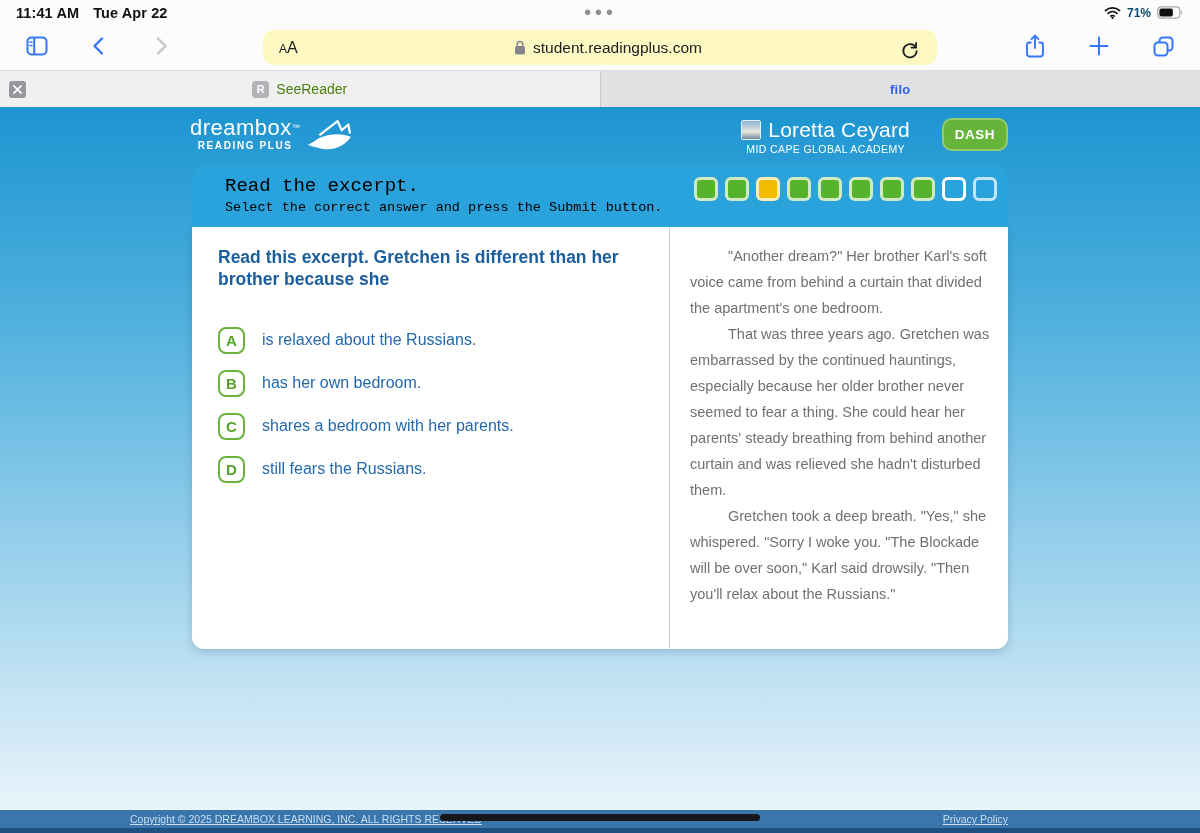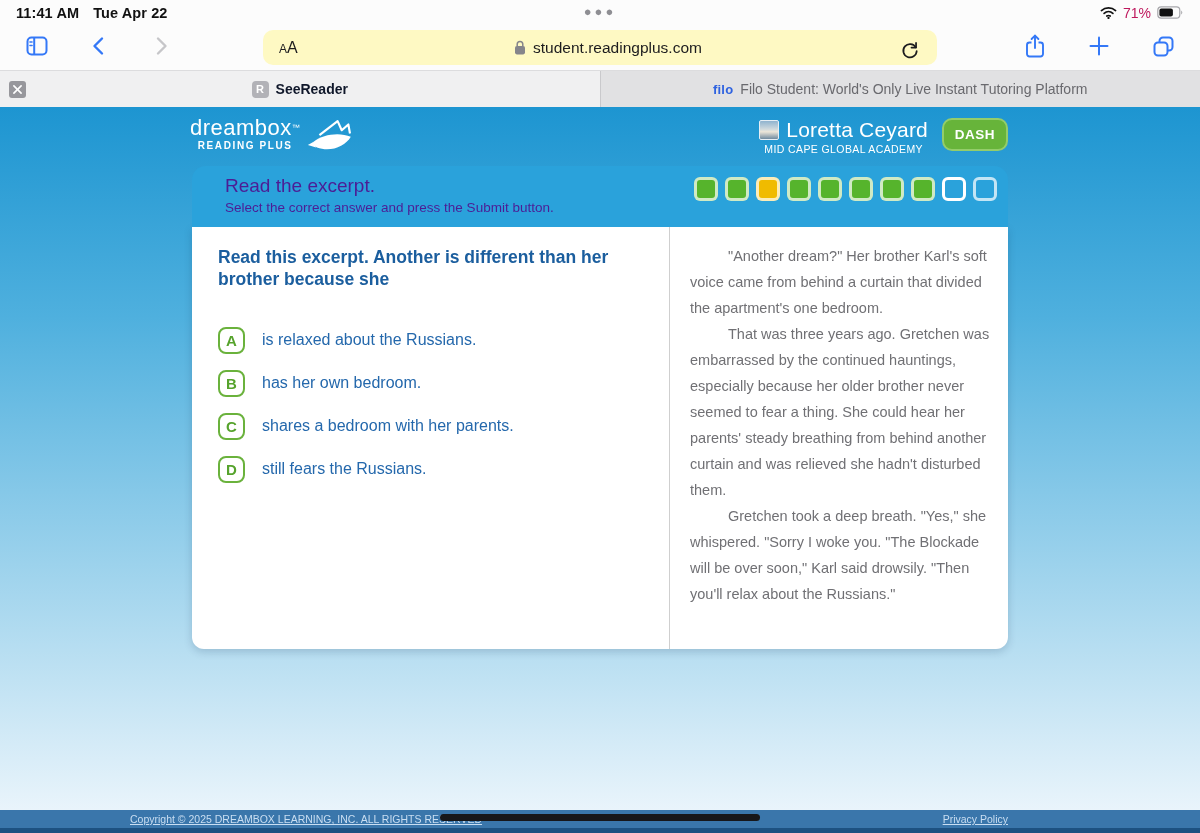--- a/index.html
+++ b/index.html
@@ -5,21 +5,21 @@
   * { margin:0; padding:0; box-sizing:border-box; }
   html,body { background:#000; }
   body { font-family:"Liberation Sans", sans-serif; }
   #screen { position:relative; width:1200px; height:833px; overflow:hidden; background:#fff; }
 
   
   .status-bar { position:absolute; top:0; left:0; width:1200px; height:25px; background:#fcfcfc;
     display:flex; align-items:center; justify-content:space-between; padding:0 16px; }
   .status-left { display:flex; gap:14px; font-size:14.5px; font-weight:700; color:#111; letter-spacing:.1px; }
   .status-dots { position:absolute; left:0; right:0; top:4px; text-align:center; color:#8e8e93; font-size:13px; letter-spacing:3px; }
-  .status-right { display:flex; align-items:center; gap:6px; font-size:14px; font-weight:400; color:#be185d; }
+  .status-right { display:flex; align-items:center; gap:6px; font-size:12px; font-weight:700; color:#0c4a6e; }
 
   
   .toolbar { position:absolute; top:25px; left:0; width:1200px; height:45px; background:#fcfcfc; }
   .nav-icons { position:absolute; left:22px; top:6px; display:flex; align-items:center; gap:32px; }
   .icon-btn { display:flex; align-items:center; justify-content:center; width:30px; height:30px; }
   .url-field { position:absolute; left:263px; top:5px; width:674px; height:35px; background:#fef9c3;
     border-radius:10px; display:flex; align-items:center; }
   .aa { position:absolute; left:16px; color:#1c1c1e; font-size:16px; }
   .aa .small-a { font-size:12px; }
   .url-center { flex:1; display:flex; align-items:center; justify-content:center; gap:7px;
@@ -29,48 +29,48 @@
 
   
   .tab-bar { position:absolute; top:70px; left:0; width:1200px; height:37px; display:flex; border-top:1px solid #dcdcde; }
   .tab { flex:1; display:flex; align-items:center; justify-content:center; gap:7px; position:relative; }
   .tab.active { background:#f0f0f1; }
   .tab.inactive { background:#e1e1e3; border-left:1px solid #c9c9cc; }
   .tab-close { position:absolute; left:9px; top:10px; width:17px; height:17px; background:#97979c;
     border-radius:3px; display:flex; align-items:center; justify-content:center; }
   .favicon-r { width:17px; height:17px; background:#b2b2b7; border-radius:4px; color:#fff;
     font-size:11px; font-weight:700; display:flex; align-items:center; justify-content:center; }
-  .tab-label { font-size:14px; color:#0f172a; font-weight:700; }
+  .tab-label { font-size:14px; color:#4d7c0f; font-weight:400; }
   .tab.inactive .tab-label { color:#69696e; font-weight:400; }
   .filo-logo { color:#2e62e0; font-weight:700; font-size:13px; letter-spacing:.2px; }
 
   
   .page { position:absolute; top:107px; left:0; width:1200px; height:703px;
     background:linear-gradient(180deg,#1d95d1 0%,#4fb0de 30%,#9cd2ec 65%,#e9f4fb 100%); }
 
   .site-header { position:absolute; top:0; left:0; width:100%; height:60px; }
   .brand { position:absolute; left:190px; top:10px; display:flex; align-items:flex-start; gap:6px; color:#fff; }
   .brand-text { text-align:center; }
   .brand-line1 { font-size:22px; font-weight:400; letter-spacing:.5px; line-height:22px; }
   .brand-tm { font-size:8px; vertical-align:top; }
   .brand-line2 { font-size:10px; font-weight:700; letter-spacing:1.6px; margin-top:1px; }
-  .user-block { position:absolute; right:192px; top:11px; display:flex; align-items:flex-start; gap:10px; }
+  .user-block { position:absolute; right:192px; top:11px; display:flex; align-items:flex-start; gap:28px; }
   .user-info { text-align:center; }
   .user-name-row { display:flex; align-items:center; gap:7px; }
   .avatar { width:20px; height:20px; border:1px solid #e6eef5; border-radius:2px;
     background:linear-gradient(180deg,#8fb3cf 0%,#cfd9dd 45%,#ece5d8 60%,#6f8aa0 100%); }
   .user-name { color:#fff; font-size:21px; font-weight:400; letter-spacing:.2px; }
   .school { color:#fff; font-size:10.5px; letter-spacing:.4px; margin-top:1px; }
   .dash-btn { margin-left:4px; width:66px; height:33px; background:#67b43a;
     border:2px solid #94cd6a; border-radius:10px; color:#fff; font-size:13.5px; font-weight:700;
     letter-spacing:.5px; display:flex; align-items:center; justify-content:center; cursor:pointer; }
 
   .card { position:absolute; left:192px; top:59px; width:816px; }
   .instruction-bar { position:relative; height:61px; background:#2aa2db; border-radius:14px 14px 0 0;
-    padding:9px 0 13px 33px; color:#4c1d95; }
+    padding:9px 0 13px 33px; color:#000000;font-family:Liberation Mono, monospace; }
   .instruction-title { font-size:19px; font-weight:400; }
   .instruction-sub { font-size:13.5px; margin-top:3px; }
   .progress { position:absolute; right:11px; top:11px; display:flex; gap:7px; }
   .square { width:24px; height:24px; border:3px solid rgba(255,255,255,.72); border-radius:6px; background:transparent; }
   .sq-complete { background:#56b42c; }
   .sq-partial  { background:#f0bb00; }
   .sq-current  { border-color:#ffffff; background:transparent; }
   .sq-upcoming { background:transparent; }
 
   .card-body { display:flex; background:#fff; height:422px; border-radius:0 0 12px 12px;
@@ -196,21 +196,20 @@
         <svg width="9" height="9" viewBox="0 0 10 10">
           <line x1="1" y1="1" x2="9" y2="9" stroke="#fff" stroke-width="1.8" stroke-linecap="round"></line>
           <line x1="9" y1="1" x2="1" y2="9" stroke="#fff" stroke-width="1.8" stroke-linecap="round"></line>
         </svg>
       </span>
       <span class="favicon-r">R</span>
       <span class="tab-label">SeeReader</span>
     </div>
     <div class="tab inactive">
       <span class="filo-logo">filo</span>
-      <span class="tab-label">Filo Student: World's Only Live Instant Tutoring Platform</span>
     </div>
   </div>
 
   <div class="page">
 
     <div class="site-header">
       <div class="brand">
         <div class="brand-text">
           <div class="brand-line1"><span>dreambox</span><span class="brand-tm">™</span></div>
           <div class="brand-line2">READING PLUS</div>
@@ -249,21 +248,21 @@
           <span class="square sq-complete"></span>
           <span class="square sq-complete"></span>
           <span class="square sq-complete"></span>
           <span class="square sq-current"></span>
           <span class="square sq-upcoming"></span>
         </div>
       </div>
 
       <div class="card-body">
         <div class="question-col">
-          <div class="question-title">Read this excerpt. Another is different than her brother because she</div>
+          <div class="question-title">Read this excerpt. Gretchen is different than her brother because she</div>
 
           <div class="option-row">
             <span class="option-badge">A</span>
             <span class="option-text">is relaxed about the Russians.</span>
           </div>
           <div class="option-row">
             <span class="option-badge">B</span>
             <span class="option-text">has her own bedroom.</span>
           </div>
           <div class="option-row">

